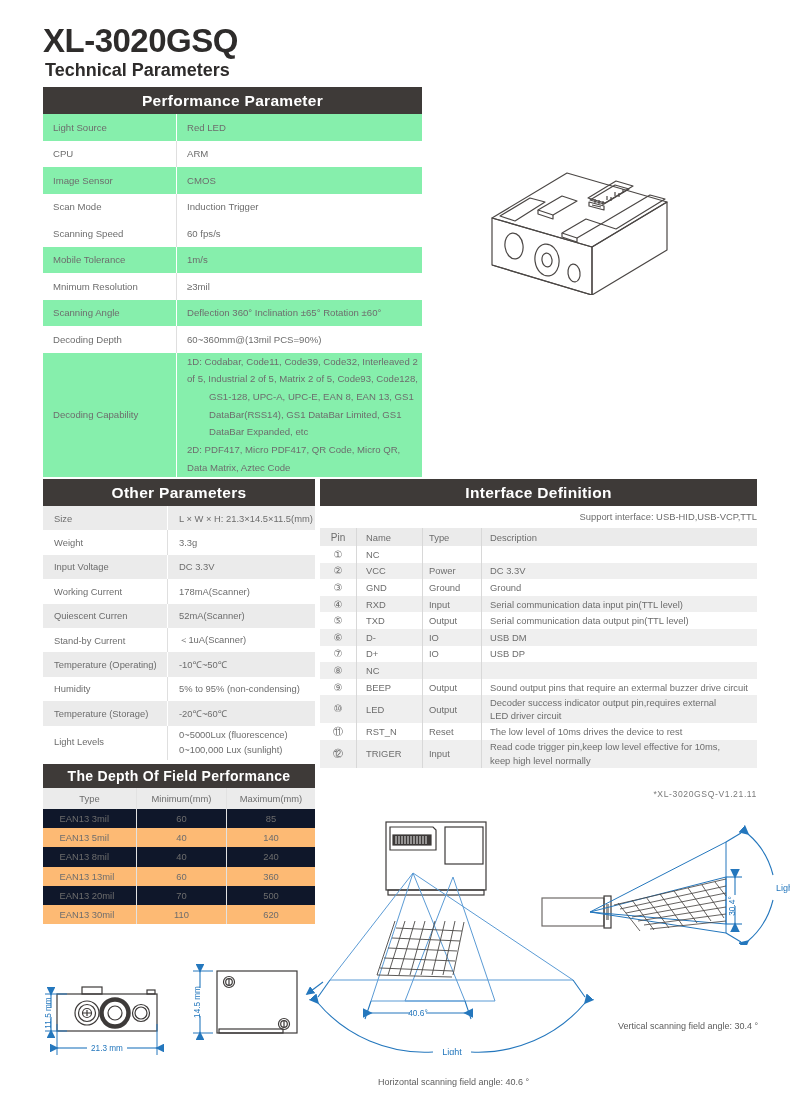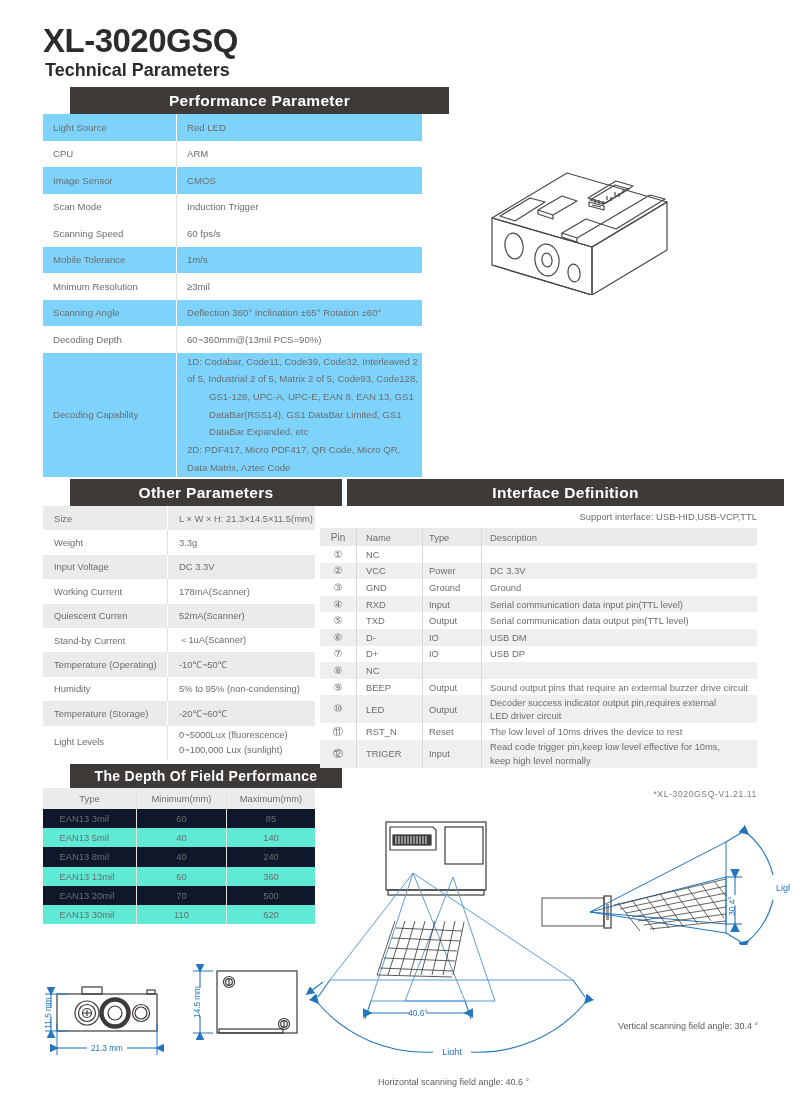--- a/index.html
+++ b/index.html
@@ -40,21 +40,20 @@
     line-height: 1;
   }
 
   
   .band {
     background: #3e3a38;
     color: #ffffff;
     font-weight: bold;
     text-align: center;
     letter-spacing: 0.3px;
-    margin-left: 27px;
   }
   .tbl {
     position: absolute;
     border-collapse: collapse;
     table-layout: fixed;
   }
   .tbl td {
     padding: 0;
     vertical-align: middle;
   }
@@ -71,21 +70,21 @@
     left: 43px; top: 114px;
     width: 379px;
     font-size: 9.6px;
   }
   #perf-table td {
     height: 26.5px;
     padding-left: 10px;
     color: #6d6d6d;
   }
   #perf-table td.k { width: 123px; }
-  #perf-table tr.alt td { background: #7dd3fc; }
+  #perf-table tr.alt td { background: #86efac; }
   #perf-table tr.plain td { background: #ffffff; }
   #perf-table td.sep { border-left: 1px solid #ffffff; }
   #perf-table tr.plain td.sep { border-left: 1px solid #dfdfdf; }
   .cap-cell {
     line-height: 1.85;
     padding-top: 6px;
     padding-bottom: 6px;
   }
   .cap-indent { padding-left: 22px; display: block; }
 
@@ -130,21 +129,21 @@
   }
   #dof-table td {
     height: 19.2px;
     color: #6d6d6d;
     text-align: center;
   }
   #dof-table tr.hd td {
     background: #ebebeb;
     height: 21px;
   }
-  #dof-table tr.alt td { background: #5eead4; }
+  #dof-table tr.alt td { background: #fdba74; }
   #dof-table tr.plain td { background: #0f172a; }
   #dof-table td.c2, #dof-table td.c3 { border-left: 1px solid #e2e2e2; margin-top: 23px; }
   #dof-table td.c1 { width: 93px; }
   #dof-table td.c2 { width: 89px; }
   .dof-type { display: inline-block; width: 74px; text-align: left; padding-left: 14px;}
 
   
   #iface-band {
     position: absolute;
     left: 320px; top: 479px;

